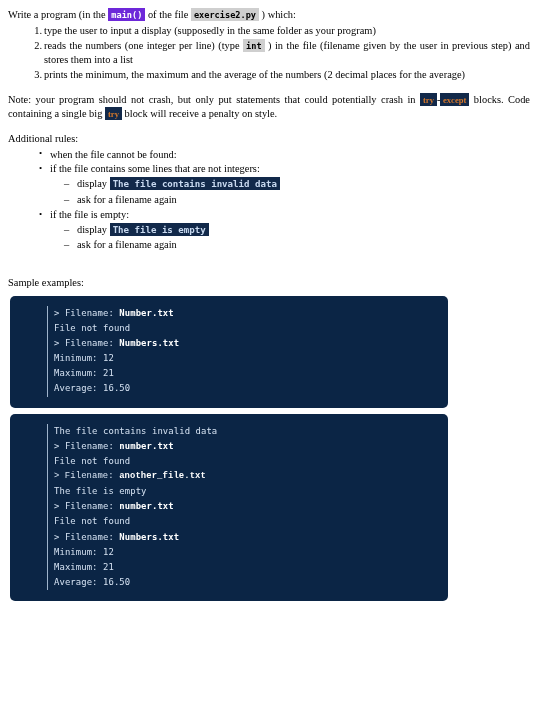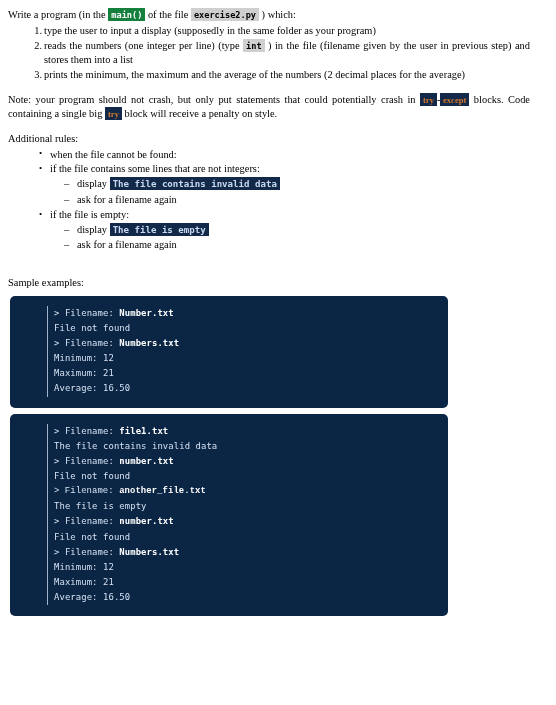--- a/index.html
+++ b/index.html
@@ -38,21 +38,21 @@
   .chip {
     font-family: "DejaVu Sans Mono", "Liberation Mono", monospace;
     font-size: 8.6px;
     padding: 1.5px 3px 1.5px 3px;
     white-space: pre;
     letter-spacing: 0px;
     position: relative;
     top: -0.5px;
   }
   .chip-navy-white {
-    background: #15803d;
+    background: #6d28d9;
     color: #ffffff;
     font-weight: bold;
   }
   .chip-gray {
     background: #cfcfcf;
     color: #000000;
     font-weight: bold;
   }
   .chip-navy-orange {
     background: #12294a;
@@ -196,21 +196,20 @@
           <div class="tline" style="color: rgb(213, 226, 242);"><span>&gt; Filename: </span><span class="fn">Number.txt</span></div>
           <div class="tline" style="color: rgb(213, 226, 242);"><span>File not found</span></div>
           <div class="tline" style="color: rgb(213, 226, 242);"><span>&gt; Filename: </span><span class="fn">Numbers.txt</span></div>
           <div class="tline" style="color: rgb(213, 226, 242);"><span>Minimum: 12</span></div>
           <div class="tline" style="color: rgb(213, 226, 242);"><span>Maximum: 21</span></div>
           <div class="tline" style="color: rgb(213, 226, 242);"><span>Average: 16.50</span></div>
         </div>
       </div>
       <div class="term" style="background: rgb(11, 37, 69);">
         <div class="term-inner" style="border-left-color: rgb(159, 180, 204);">
-          <div class="tline" style="color: rgb(213, 226, 242);"><span>&gt; Filename: </span><span class="fn">file1.txt</span></div>
           <div class="tline" style="color: rgb(213, 226, 242);"><span>The file contains invalid data</span></div>
           <div class="tline" style="color: rgb(213, 226, 242);"><span>&gt; Filename: </span><span class="fn">number.txt</span></div>
           <div class="tline" style="color: rgb(213, 226, 242);"><span>File not found</span></div>
           <div class="tline" style="color: rgb(213, 226, 242); font-family: Liberation Mono, monospace;"><span>&gt; Filename: </span><span class="fn">another_file.txt</span></div>
           <div class="tline" style="color: rgb(213, 226, 242);"><span>The file is empty</span></div>
           <div class="tline" style="color: rgb(213, 226, 242);"><span>&gt; Filename: </span><span class="fn">number.txt</span></div>
           <div class="tline" style="color: rgb(213, 226, 242);"><span>File not found</span></div>
           <div class="tline" style="color: rgb(213, 226, 242);"><span>&gt; Filename: </span><span class="fn">Numbers.txt</span></div>
           <div class="tline" style="color: rgb(213, 226, 242);"><span>Minimum: 12</span></div>
           <div class="tline" style="color: rgb(213, 226, 242);"><span>Maximum: 21</span></div>

